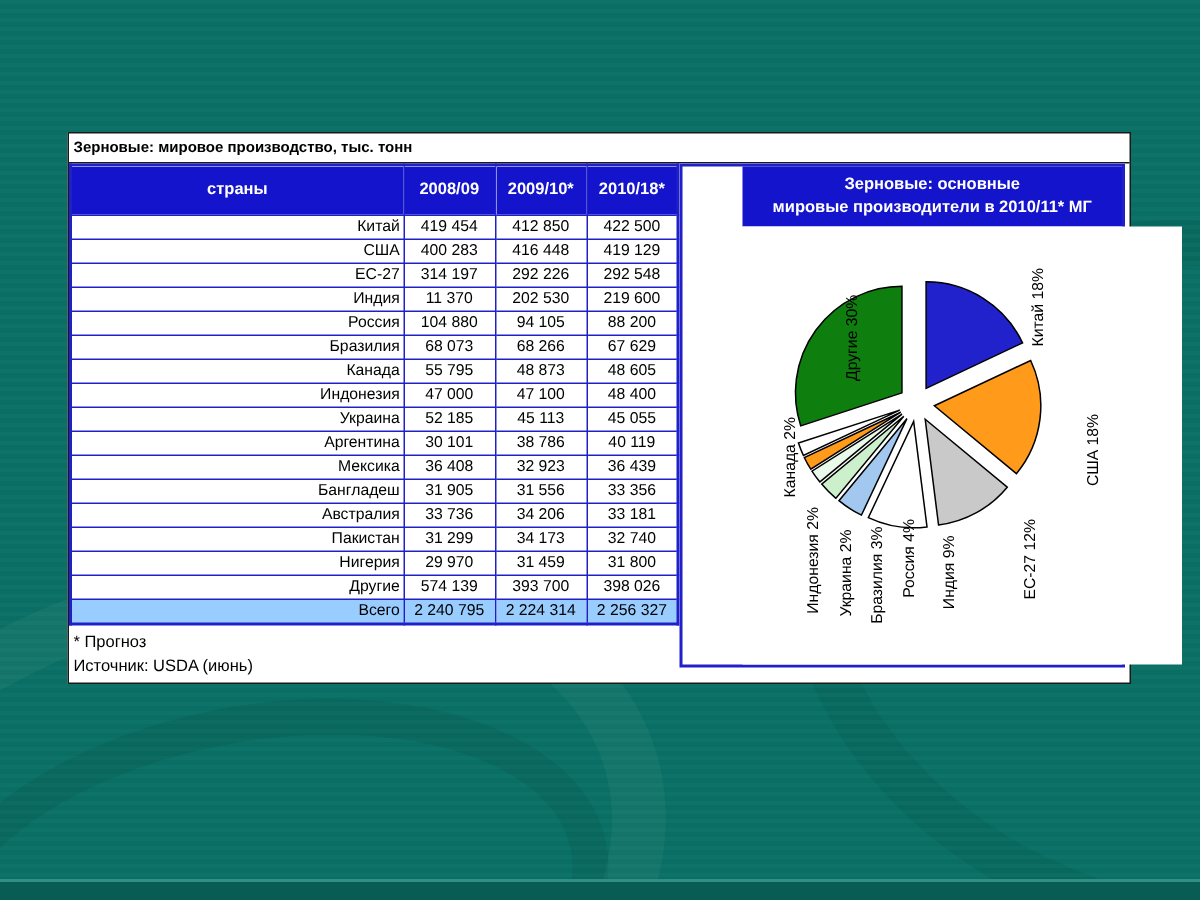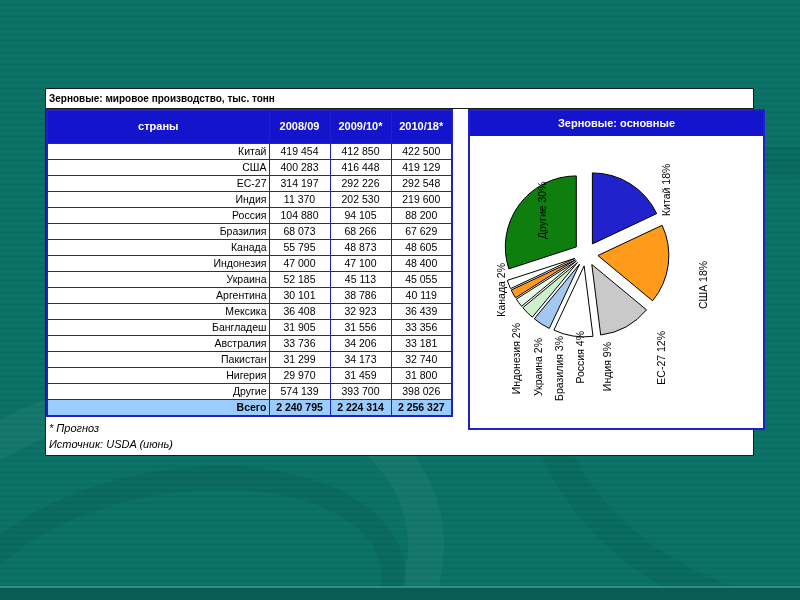--- a/index.html
+++ b/index.html
@@ -46,31 +46,32 @@
     padding:0 2px;white-space:nowrap;overflow:hidden;
     box-sizing:border-box;
   }
   table.grain thead th{
     background:#1414cc;color:#ffffff;font-weight:bold;
     height:33px;text-align:center;font-size:11px;
   }
   table.grain tbody td{height:16px;}
   td.country{text-align:right;}
   td.num{text-align:center;}
-  tr.total td{background:#99ccff;font-weight:bold;}
+  tr.total td{background:#99ccff;font-weight:normal;}
   .footnotes{
-    font-size:11px;font-style:italic;color:#000;
+    font-size:11px;color:#000;
     padding:3px 0 3px 3px;line-height:16px;
   }
 
   
   .chart-col{
-    width:297px;flex:0 0 auto;margin-left:16px;
+    width:297px;flex:0 0 auto;margin-left:1px;
     border:2px solid #2020c8;box-sizing:border-box;
     background:#fff;
+    padding-left:40px;
   }
   .chart-title{
     background:#1414cc;color:#ffffff;font-weight:bold;
     font-size:11px;line-height:15px;text-align:center;
     padding:5px 2px;
   }
   .chart-plot{display:block;background:#ffffff;}
   .pie-label{
     font-family:"Liberation Sans", sans-serif;
     font-size:10.5px;fill:#000;
@@ -214,20 +215,21 @@
 
         <div class="footnotes">
           <div>* Прогноз</div>
           <div>Источник: USDA (июнь)</div>
         </div>
       </div>
 
       <div class="chart-col">
         <div class="chart-title">
           <div>Зерновые: основные</div>
+          <div>мировые производители в 2010/11* МГ</div>
         </div>
         <svg class="chart-plot" width="293" height="292" viewBox="0 0 293 292">
             <path d="M122.4,107.9 L122.4,36.9 A71,71 0 0 1 186.7,77.6 Z" fill="#2222cc" stroke="#000" stroke-width="1"></path>
             <text transform="translate(200,80) rotate(-90)" text-anchor="start" class="pie-label">Китай 18%</text>
             <path d="M127.9,119.5 L192.1,89.3 A71,71 0 0 1 182.6,164.8 Z" fill="#ff9a1a" stroke="#000" stroke-width="1"></path>
             <text transform="translate(237,149) rotate(-90)" text-anchor="middle" class="pie-label">США 18%</text>
             <path d="M121.8,128.5 L176.5,173.8 A71,71 0 0 1 130.7,199.0 Z" fill="#c9c9c9" stroke="#000" stroke-width="1"></path>
             <text transform="translate(195,195) rotate(-90)" text-anchor="end" class="pie-label">ЕС-27 12%</text>
             <path d="M114.1,129.9 L123.0,200.3 A71,71 0 0 1 83.9,194.1 Z" fill="#ffffff" stroke="#000" stroke-width="1"></path>
             <text transform="translate(141,206) rotate(-90)" text-anchor="end" class="pie-label">Индия 9%</text>

